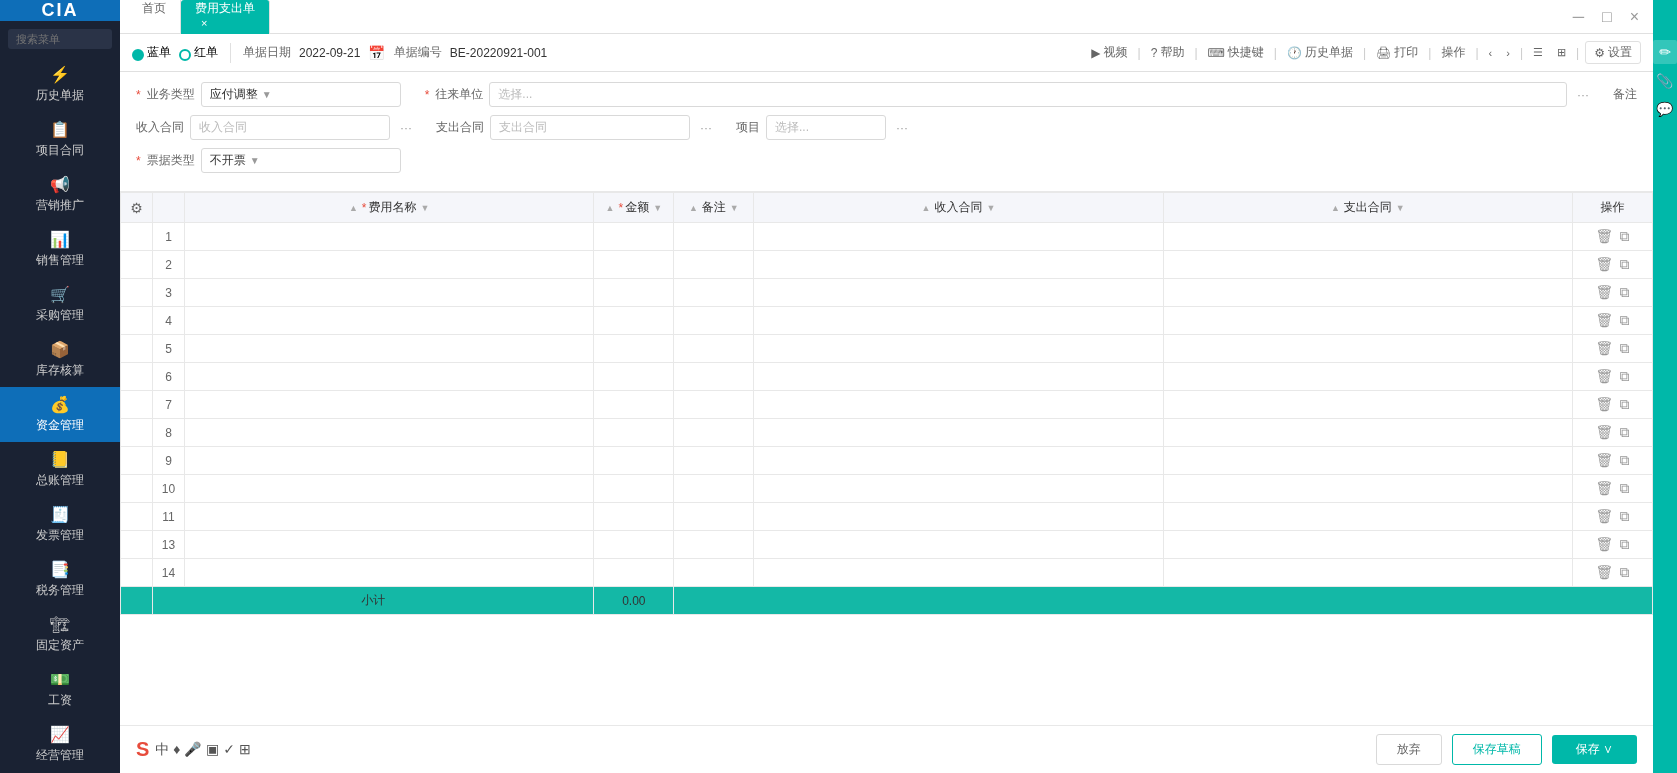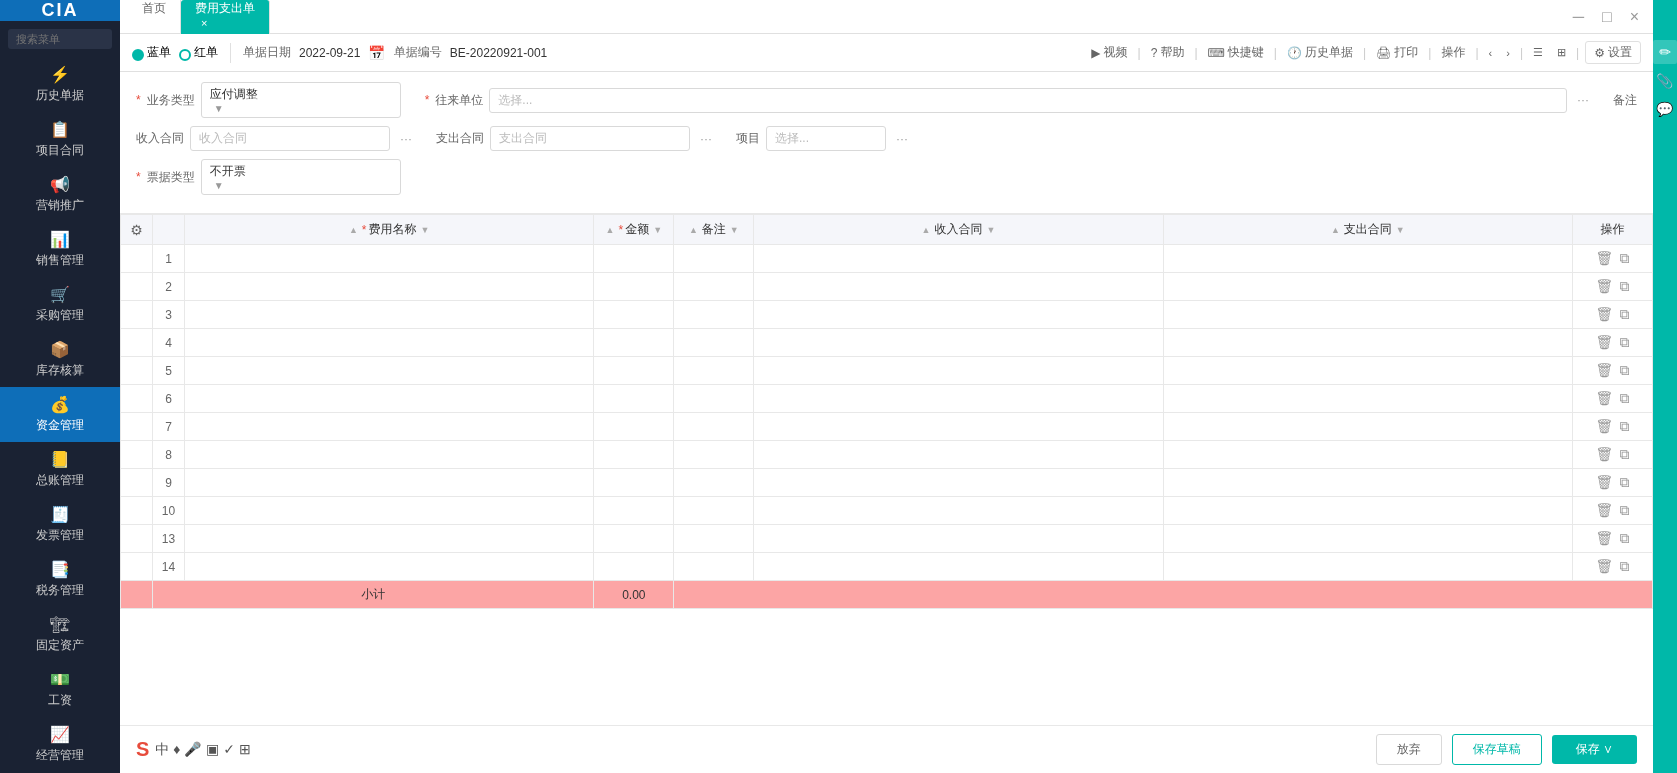--- a/index.html
+++ b/index.html
@@ -126,23 +126,22 @@
     .required { color: #e74c3c; }
     .form-select {
       border: 1px solid #d9d9d9;
       border-radius: 3px;
       padding: 3px 24px 3px 8px;
       color: #333;
       background: #fff;
       min-width: 180px;
       position: relative;
       display: inline-flex;
-      align-items: flex-start;
+      align-items: center;
       cursor: pointer;
-      flex-direction: column;
     }
     .form-select-arrow { color: #999; font-size: 10px; margin-left: 4px; }
     .form-placeholder { color: #bbb; }
     .form-dots { color: #999; margin-left: 4px; cursor: pointer; }
     .form-text-input {
       border: 1px solid #d9d9d9;
       border-radius: 3px;
       padding: 3px 8px;
       color: #bbb;
       min-width: 160px;
@@ -184,21 +183,21 @@
     .col-amount { width: 80px; }
     .col-note { width: 80px; }
     .col-income { min-width: 120px; }
     .col-expense { min-width: 120px; }
     .col-action { width: 80px; }
     .sort-icon { color: #aaa; font-size: 9px; margin: 0 2px; cursor: pointer; }
     .th-inner { display: flex; align-items: center; justify-content: center; gap: 2px; }
     .required-star { color: #e74c3c; }
     .action-icons { display: flex; justify-content: center; gap: 6px; }
     .action-icon { cursor: pointer; color: #999; font-size: 14px; }
-    .subtotal-row td { background: #fca5a5; font-weight: 500; }
+    .subtotal-row td { background: #14b8a6; font-weight: 500; }
     .subtotal-row td.amount-cell { color: #333; }
     .gear-icon { font-size: 14px; color: #666; cursor: pointer; }
 
     
     .bottom-bar {
       display: flex;
       align-items: center;
       justify-content: flex-end;
       padding: 8px 16px;
       background: #fff;
@@ -663,20 +662,35 @@
       <td></td>
       <td>
         <div class="action-icons">
           <span class="action-icon">🗑</span>
           <span class="action-icon">⧉</span>
         </div>
       </td>
     </tr>
           <tr>
       <td></td>
+      <td class="num-cell">11</td>
+      <td></td>
+      <td></td>
+      <td></td>
+      <td></td>
+      <td></td>
+      <td>
+        <div class="action-icons">
+          <span class="action-icon">🗑</span>
+          <span class="action-icon">⧉</span>
+        </div>
+      </td>
+    </tr>
+          <tr>
+      <td></td>
       <td class="num-cell">13</td>
       <td></td>
       <td></td>
       <td></td>
       <td></td>
       <td></td>
       <td>
         <div class="action-icons">
           <span class="action-icon">🗑</span>
           <span class="action-icon">⧉</span>

